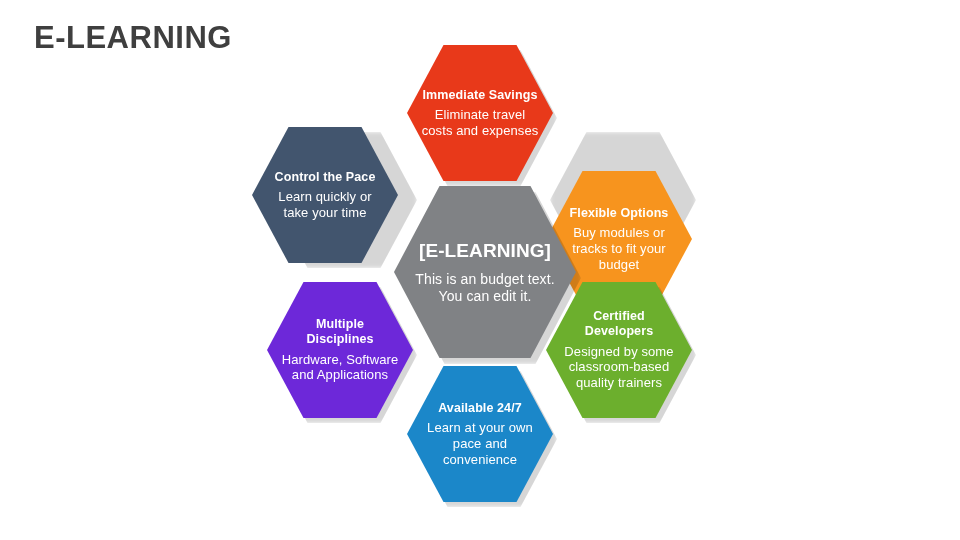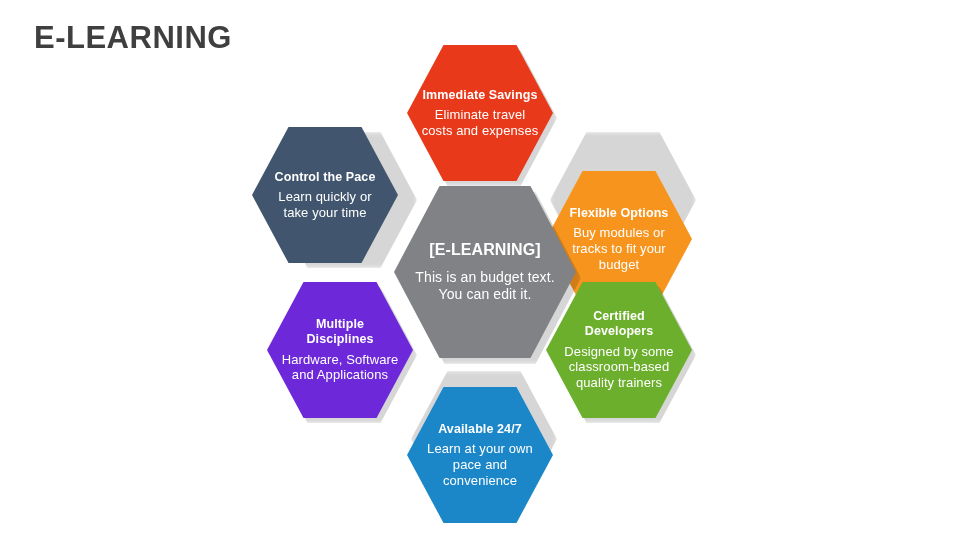--- a/index.html
+++ b/index.html
@@ -83,28 +83,28 @@
     height: 136px;
   }
   .hex.petal .hex-title { font-size: 12.5px; margin-bottom: 5px; }
   .hex.petal .hex-body  { font-size: 13px; }
 
   
   .hex.hub {
     width: 182px;
     height: 172px;
   }
-  .hex.hub .hex-title { font-size: 16px; margin-bottom: 9px; }
+  .hex.hub .hex-title { font-size: 19px; margin-bottom: 9px; }
   .hex.hub .hex-body  { font-size: 14px; }
 
   
   #hex-immediate-savings   { left: 407px; top: 45px;  }
   #hex-flexible-options    { left: 546px; top: 127px; margin-top: 44px; }
   #hex-certified-developers{ left: 546px; top: 282px; }
-  #hex-available-247       { left: 407px; top: 366px; margin-top: 21px; }
+  #hex-available-247       { left: 407px; top: 366px; }
   #hex-multiple-disciplines{ left: 267px; top: 282px; }
   #hex-control-the-pace    { left: 252px; top: 127px; }
   #hex-center              { left: 394px; top: 186px; }
 </style>
 </head>
 <body>
 
 <div id="slide" style="background: rgb(255, 255, 255);">
 
   <div id="page-title" style="color: rgb(63, 63, 63);">E-LEARNING</div>

